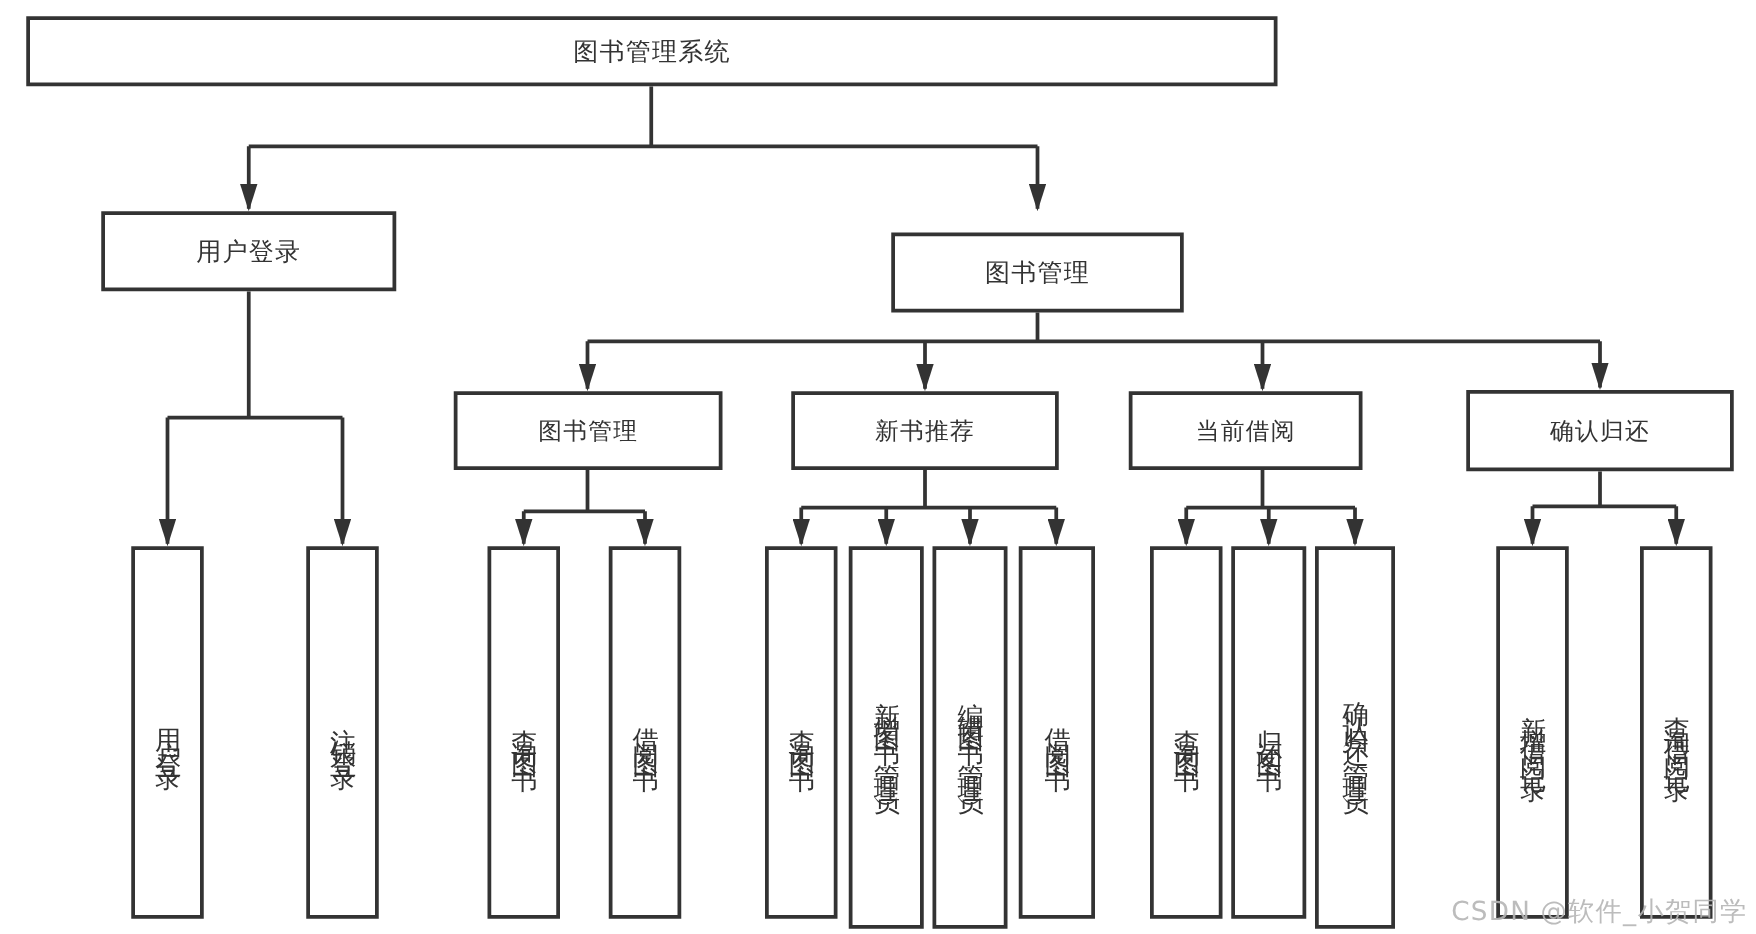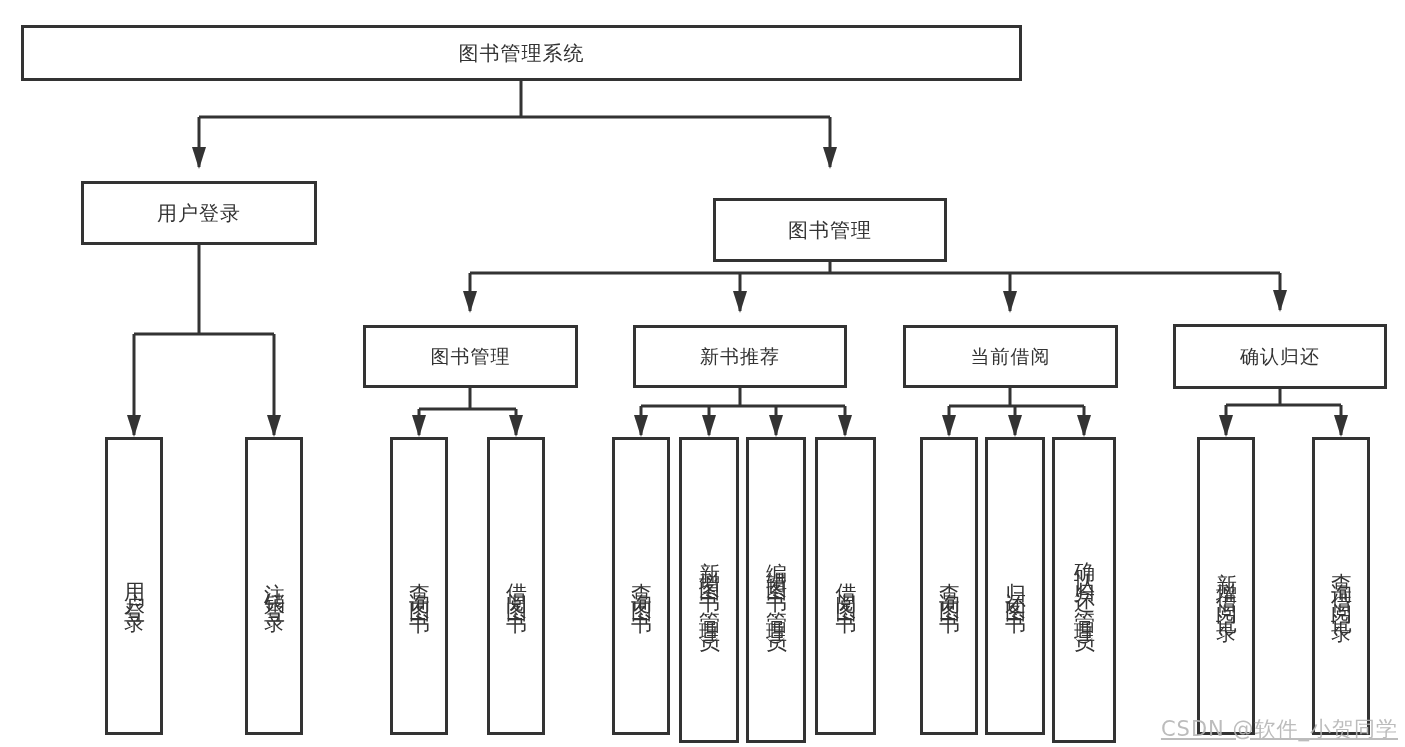--- a/index.html
+++ b/index.html
@@ -25,39 +25,37 @@
     display:flex;
     align-items:center;
     justify-content:center;
     color:var(--text);
     z-index:2;
   }
   .h{
     font-size:19px;
     letter-spacing:1px;
     white-space:nowrap;
-    margin-top:12px;
   }
   .v{
     writing-mode:vertical-rl;
     font-size:21px;
     letter-spacing:10px;
     line-height:1;
   }
   #watermark{
     position:absolute;
     right:7px;
     bottom:4px;
     font-size:21px;
     letter-spacing:1px;
     color:var(--watermark);
     opacity:.9;
     z-index:3;
     white-space:nowrap;
-    text-decoration:underline;
   }
 </style>
 </head>
 <body>
 
 <div id="canvas">
 
   <svg id="connectors" width="1405" height="747" viewBox="0 0 1405 747">
     <defs>
       <marker id="arrow" orient="auto" markerUnits="userSpaceOnUse" markerWidth="22" markerHeight="14" refX="20" refY="7" viewBox="0 0 22 14">
@@ -102,21 +100,21 @@
     </g>
   </svg>
 
   <div class="box h" style="left:21px;top:13px;width:1001px;height:56px;font-size:20px">图书管理系统</div>
 
   <div class="box h" style="left:81px;top:169px;width:236px;height:64px;font-size:20px">用户登录</div>
   <div class="box h" style="left:713px;top:186px;width:234px;height:64px;font-size:20px">图书管理</div>
 
   <div class="box h" style="left:363px;top:313px;width:215px;height:63px">图书管理</div>
   <div class="box h" style="left:633px;top:313px;width:214px;height:63px">新书推荐</div>
-  <div class="box h" style="left:903px;top:313px;width:215px;height:63px">当前借阅</div>
+  <div class="box h" style="left:903px;top:313px;width:187px;height:63px">当前借阅</div>
   <div class="box h" style="left:1173px;top:312px;width:214px;height:65px">确认归还</div>
 
   <div class="box v" style="left:105px;top:437px;width:58px;height:298px">用户登录</div>
   <div class="box v" style="left:245px;top:437px;width:58px;height:298px">注销登录</div>
 
   <div class="box v" style="left:390px;top:437px;width:58px;height:298px">查询图书</div>
   <div class="box v" style="left:487px;top:437px;width:58px;height:298px">借阅图书</div>
 
   <div class="box v" style="left:612px;top:437px;width:58px;height:298px">查询图书</div>
   <div class="box v" style="left:679px;top:437px;width:60px;height:306px">新增图书（管理员）</div>

